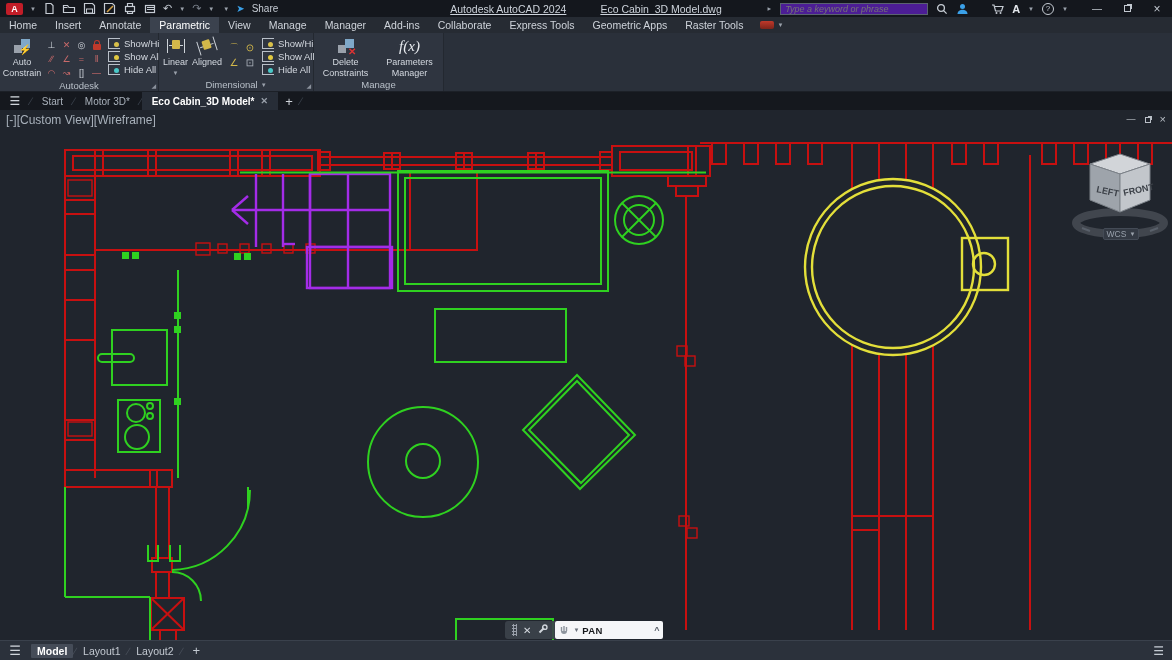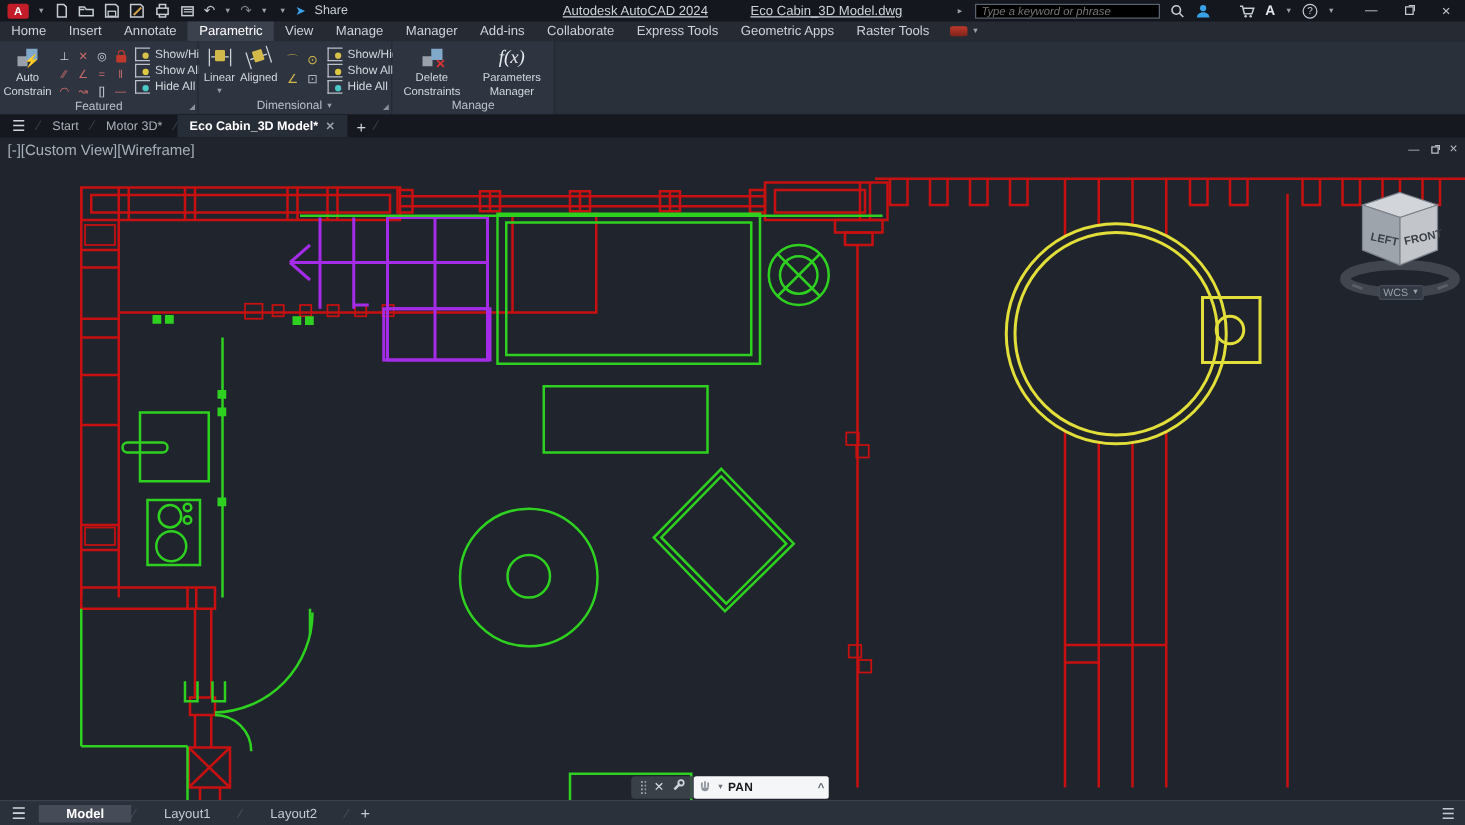--- a/index.html
+++ b/index.html
@@ -10,21 +10,21 @@
   .titlebar { height:17px; background:#14171d; display:flex; align-items:center;
     color:#c6ccd4; font-size:10px; position:relative; }
   .tb-left { display:flex; align-items:center; gap:7px; padding-left:6px; }
   .applogo { width:17px; height:12px; background:#c21d28; border-radius:2px; color:#fff;
     font-weight:bold; font-size:9px; display:flex; align-items:center; justify-content:center; }
   .tb-caret { font-size:6px; color:#9aa1ab; }
   .micon { display:inline-flex; align-items:center; }
   .tb-title { position:absolute; left:50%; transform:translateX(-50%); display:flex; gap:34px;
     color:#cdd3db; font-size:10.5px; white-space:nowrap;text-decoration:underline; }
   .tb-right { margin-left:auto; display:flex; align-items:center; gap:8px; padding-right:4px; }
-  .search { width:148px; height:12px; background:#000000; border:1px solid #5a6270;
+  .search { width:148px; height:12px; background:#4c1d95; border:1px solid #5a6270;
     color:#9198a2; font-style:italic; font-size:9px; padding:0 4px; outline:none; }
   .winbtn { width:22px; text-align:center; color:#c2c8d0; font-size:10px; }
   .restore-glyph { display:inline-block; width:7px; height:7px; border:1px solid #c2c8d0;
     box-shadow:2px -2px 0 -1px #c2c8d0; margin-top:2px; }
   .share-plane { color:#3aa0e8; font-size:10px; }
 
   
   .menubar { height:16px; background:#262b33; display:flex; align-items:stretch;
     font-size:10.5px; color:#ced3da; }
   .mtab { padding:0 9px; display:flex; align-items:center; }
@@ -106,21 +106,21 @@
   .cmd-field { width:108px; background:#f5f6f8; border-radius:2px; display:flex; align-items:center;
     gap:3px; padding:0 4px; font-size:9.5px; color:#17191c; }
   .cmd-field .caret { margin-left:auto; color:#5a616b; font-weight:bold; font-size:9px; }
   .cmd-dd { font-size:6px; color:#6a717b; }
   .cmd-text { font-weight:bold; letter-spacing:.3px; }
 
   
   .statusbar { height:20px; background:#2b313b; border-top:1px solid #3a414c; display:flex;
     align-items:center; color:#c3c9d1; font-size:10.5px; }
   .sb-burger { width:30px; text-align:center; font-size:13px; color:#cfd4da; }
-  .sb-tab { padding:1px 22px; margin:0 1px; }
+  .sb-tab { padding:1px 6px; margin:0 1px; }
   .sb-tab.active { background:#454c58; color:#fff; font-weight:bold; border-radius:1px; }
   .sb-sep { color:#4a515c; }
   .sb-plus { padding:0 10px; font-size:13px; }
   .sb-right { margin-left:auto; display:flex; align-items:center; gap:10px; padding-right:8px; }
   .sb-hint { color:#d8dce2; }
 </style>
 </head>
 <body>
 
 <div class="titlebar">
@@ -270,21 +270,21 @@
           </div>
         <div class="visrow">
           <span class="shicon">
               <i style="--c:#4ac8c8"></i>
             </span>
           <span>Hide All</span>
           </div>
       </div>
     </div>
     <div class="panel-label">
-      <span>Featured</span>
+      <span>Autodesk</span>
       <span class="launcher">◢</span>
     </div>
   </div>
 
   <div class="panel" style="width:155px">
     <div class="panel-body">
       <div class="bigbtn">
         <span class="bb-icon">
             <span class="dimicon">
               <i></i>

